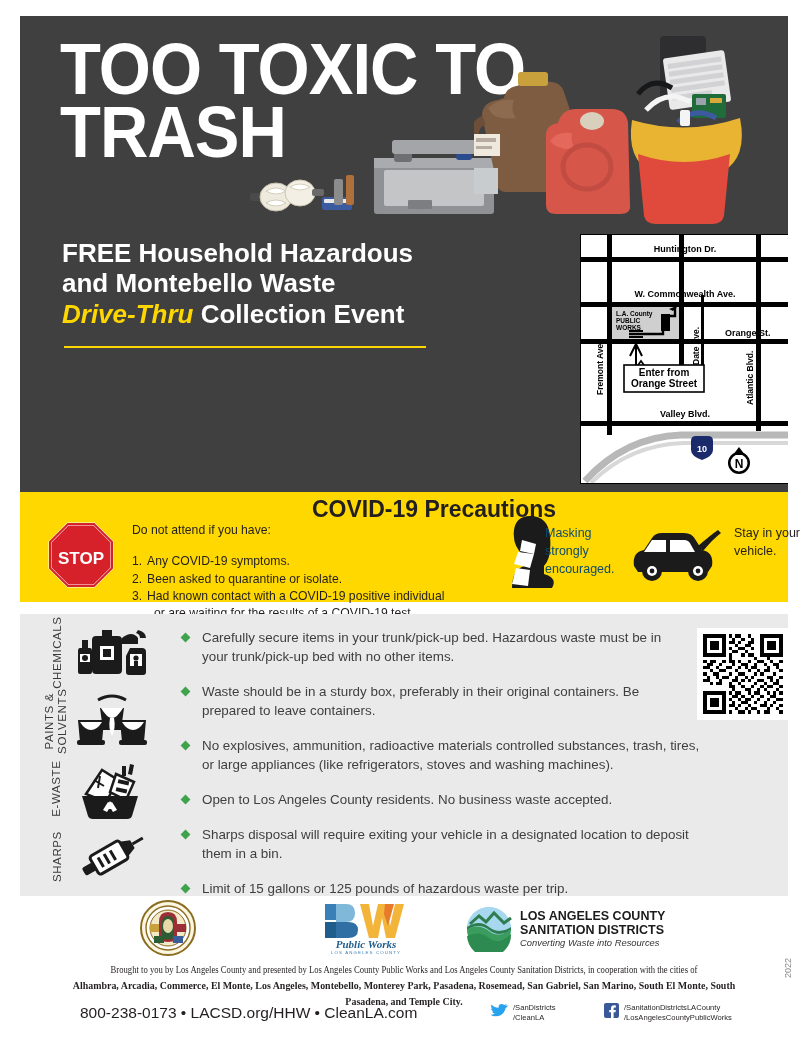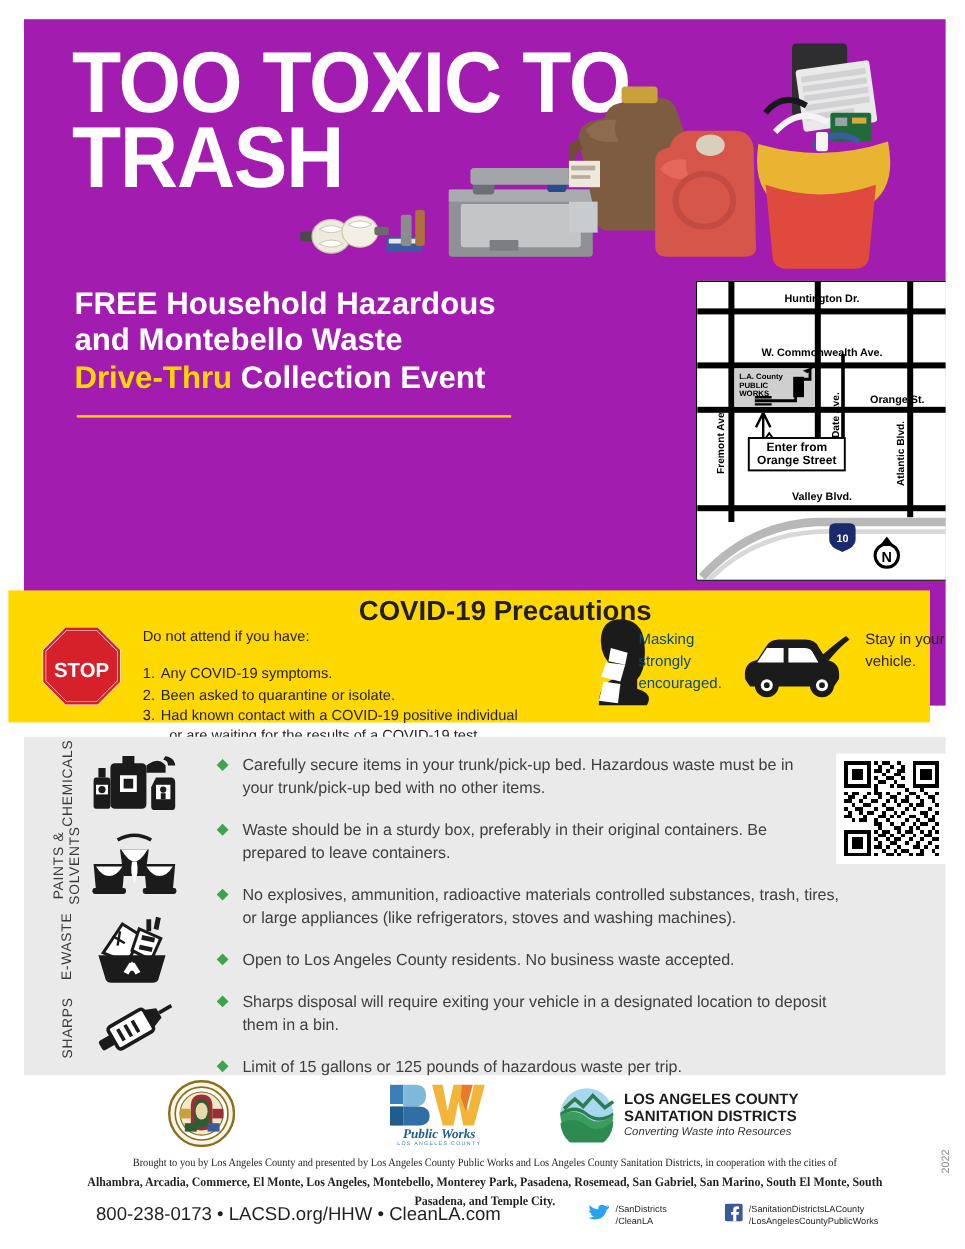--- a/index.html
+++ b/index.html
@@ -7,35 +7,35 @@
     width: 804px; height: 1041px;
     background: #ffffff;
     font-family: "Liberation Sans", sans-serif;
     overflow: hidden;
   }
   .page { position: relative; width: 804px; height: 1041px; background: #fff; }
 
   
   .hero {
     position: absolute; left: 20px; top: 16px; width: 768px; height: 572px;
-    background: #a21caf; overflow: hidden;
+    background: #404040; overflow: hidden;
   }
   .hero-title {
     position: absolute; left: 40px; top: 22px;
     font-family: "Liberation Sans Narrow", "Liberation Sans", sans-serif;
     font-weight: 700; font-size: 72px; line-height: 0.88;
     color: #ffffff; letter-spacing: -1px;
     text-transform: uppercase;
     transform: scaleX(0.93); transform-origin: left top;
   }
   .hero-sub {
     position: absolute; left: 42px; top: 222px; width: 490px;
     font-weight: 700; font-size: 26px; line-height: 1.17; color: #fff;
   }
-  .hero-sub .drive { color: #ffd700; }
+  .hero-sub .drive { color: #ffd700; font-style: italic; }
   .hero-rule {
     position: absolute; left: 44px; top: 330px; width: 362px; height: 2px;
     background: #ffd700;
   }
   .hero-details {
     position: absolute; left: 44px; top: 340px; width: 500px;
     font-size: 21.5px; line-height: 1.33; color: #ffffff; font-weight: 400;
   }
   .hero-details .sm { font-size: 14px; letter-spacing: .3px; }
 
@@ -50,21 +50,21 @@
 
   
   .map {
     position: absolute; left: 560px; top: 218px; width: 210px; height: 250px;
     background: #ffffff; border: 1px solid #000;
   }
   .map svg { display: block; }
 
   
   .covid {
-    position: absolute; left: 7px; top: 492px; width: 768px; height: 110px;
+    position: absolute; left: 20px; top: 492px; width: 768px; height: 110px;
     background: #ffd800;
   }
   .covid-title {
     position: absolute; left: 0; right: 0; top: 4px; text-align: center;
     font-size: 23px; font-weight: 700; color: #231f20;
     padding-left: 60px;
   }
   .stop-wrap { position: absolute; left: 28px; top: 30px; width: 66px; height: 66px; }
   .covid-list { position: absolute; left: 112px; top: 30px; width: 360px;
     font-size: 12.2px; color: #231f20; line-height: 1.42; }

